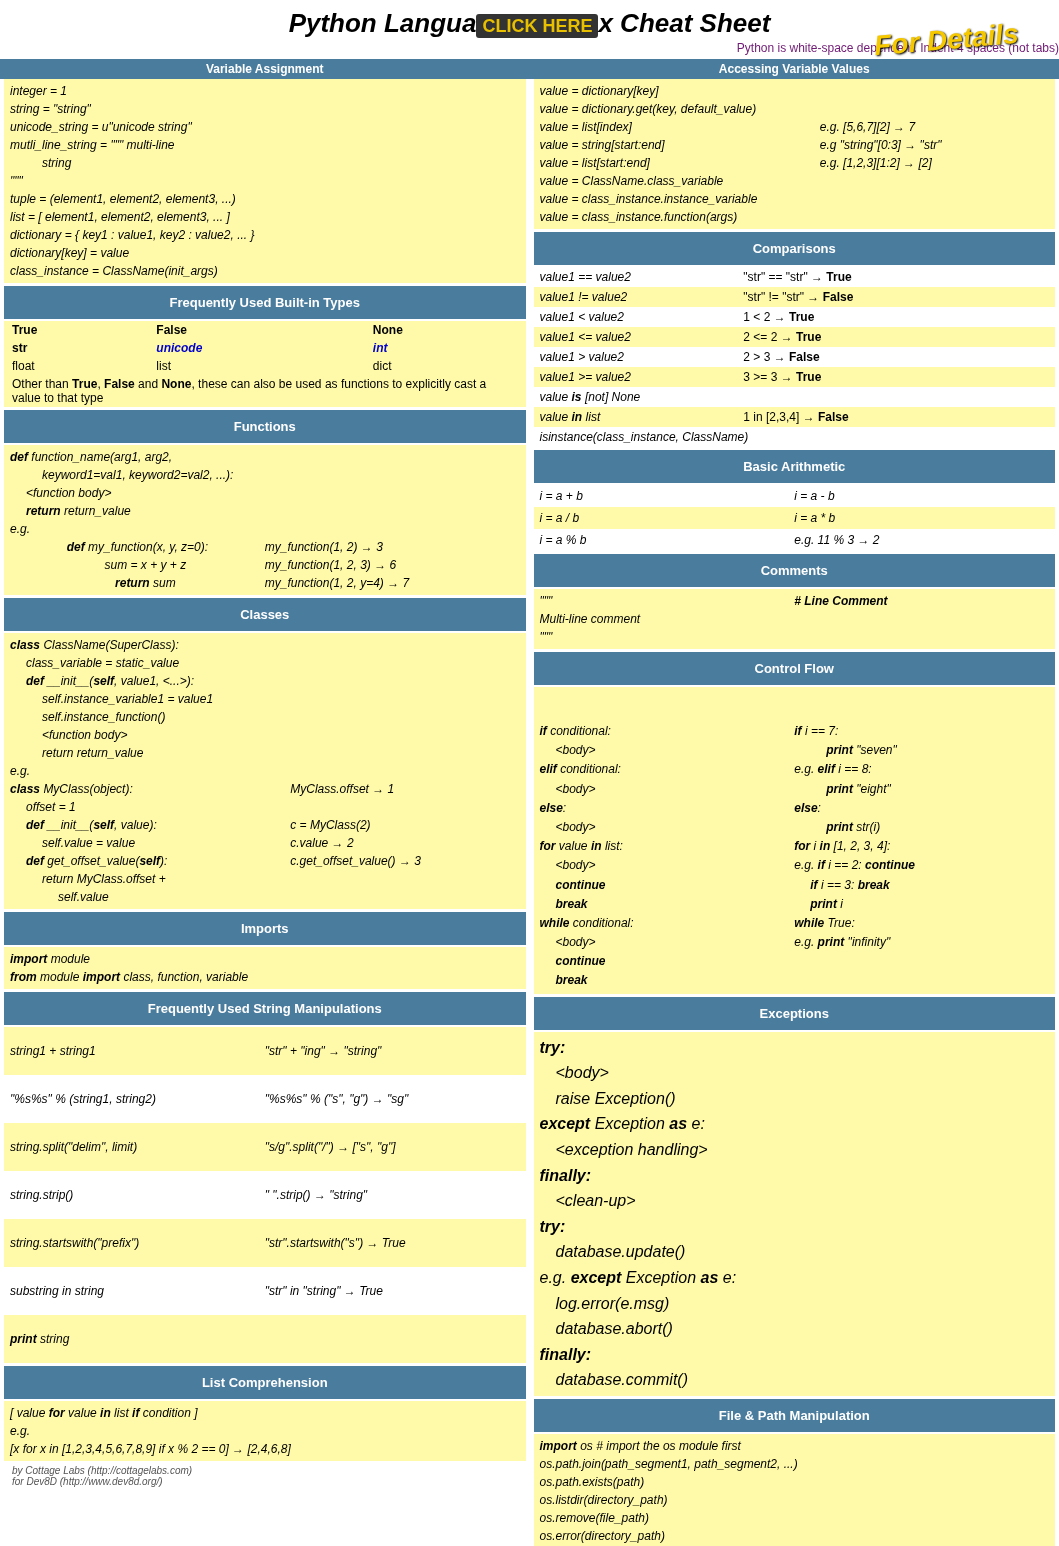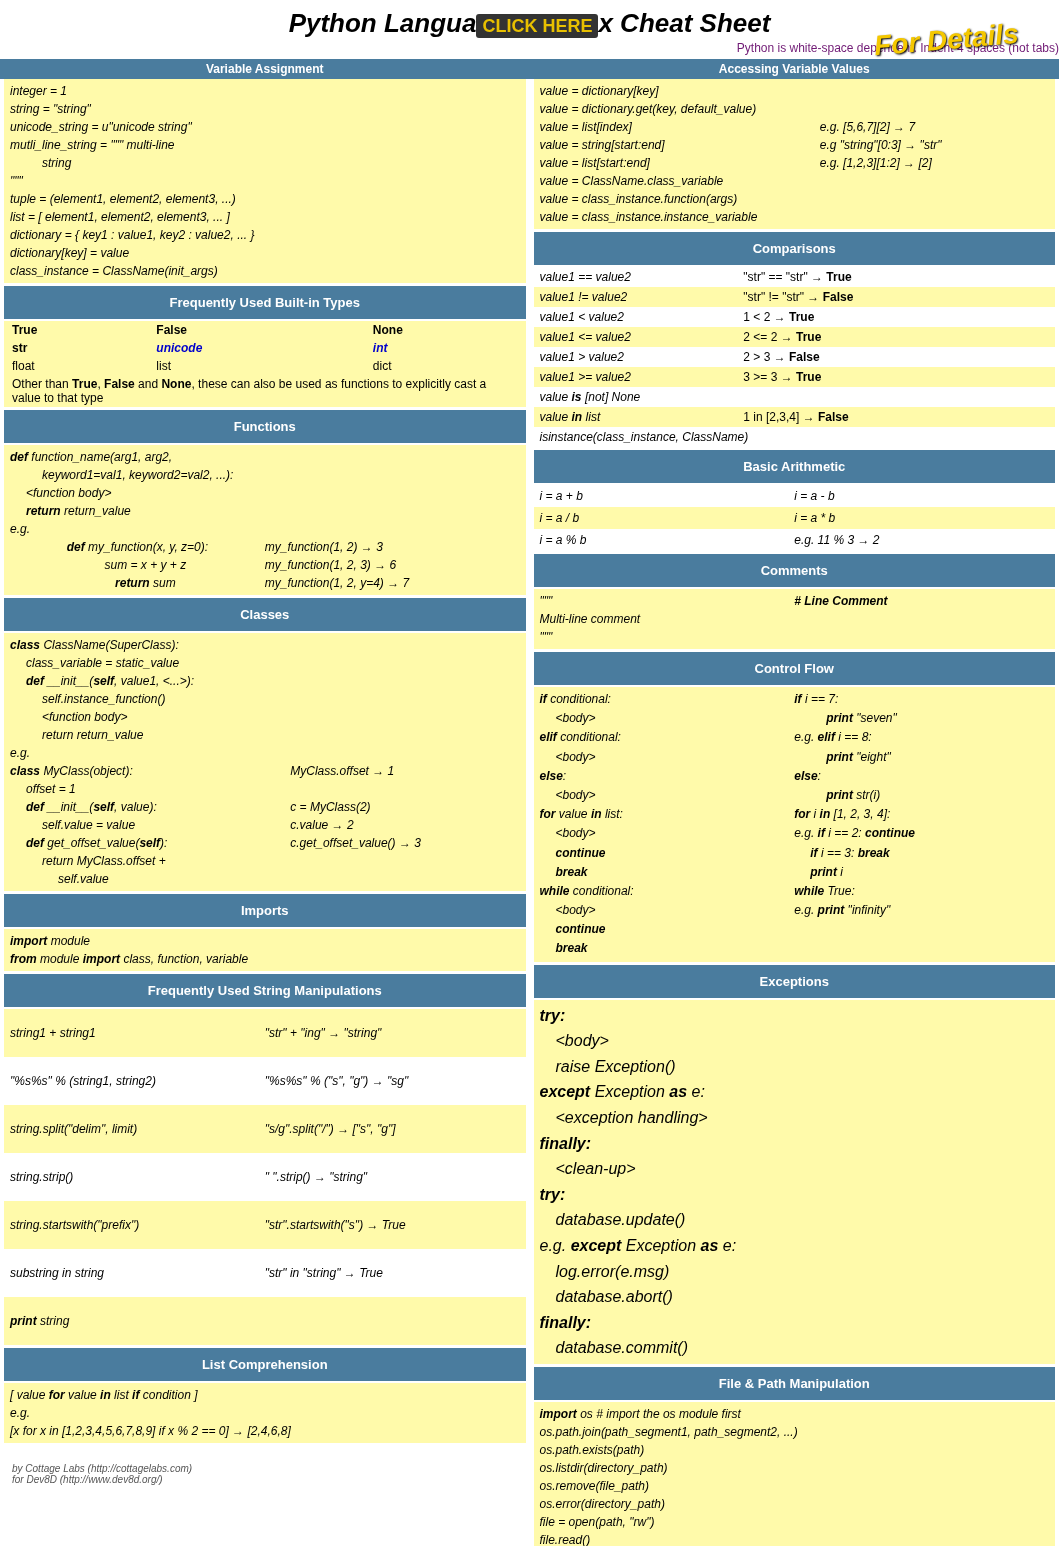--- a/index.html
+++ b/index.html
@@ -127,21 +127,21 @@
       line-height: 1.5;
     }
     .sm-row .sm-left { width: 50%; font-style: italic; }
     .sm-row .sm-right { width: 50%; font-style: italic; }
     .sm-row.yellow { background: #fffaaa; }
     .sm-row.white { background: #fff; }
     
     .footer {
       color: #555;
       font-size: 10px;
-      padding: 20px 8px;
+      padding: 4px 8px;
       font-style: italic;
     }
     
     .indent1 { padding-left: 16px; }
     .indent2 { padding-left: 32px; }
     .indent3 { padding-left: 48px; }
     
     .top-two-col {
       display: flex;
     }
@@ -246,20 +246,21 @@
             <div><em>my_function(1, 2, y=4) → 7</em></div>
           </div>
         </div>
       </div>
 
       <div class="section-header">Classes</div>
       <div class="yellow-block">
         <div><strong>class</strong> <em>ClassName(SuperClass):</em></div>
         <div class="indent1"><em>class_variable = static_value</em></div>
         <div class="indent1"><strong>def</strong> __init__(<strong>self</strong>, value1, &lt;...&gt;):</div>
+        <div class="indent2"><em>self.instance_variable1 = value1</em></div>
         <div class="indent2"><em>self.instance_function()</em></div>
         <div class="indent2"><em>&lt;function body&gt;</em></div>
         <div class="indent2"><em>return return_value</em></div>
         <div>e.g.</div>
         <div style="display:flex;">
           <div style="width:55%;">
             <div><strong>class</strong> <em>MyClass</em>(<em>object</em>):</div>
             <div class="indent1"><em>offset = 1</em></div>
             <div class="indent1"><strong>def</strong> __init__(<strong>self</strong>, value):</div>
             <div class="indent2"><em>self.value = value</em></div>
@@ -346,22 +347,22 @@
         </div>
         <div style="display:flex;">
           <div style="width:55%;"><em>value = string[start:end]</em></div>
           <div style="width:45%;"><em>e.g "string"[0:3] → "str"</em></div>
         </div>
         <div style="display:flex;">
           <div style="width:55%;"><em>value = list[start:end]</em></div>
           <div style="width:45%;"><em>e.g.  [1,2,3][1:2] → [2]</em></div>
         </div>
         <div><em>value = ClassName.class_variable</em></div>
+        <div><em>value = class_instance.instance_variable</em></div>
         <div><em>value = class_instance.function(args)</em></div>
-        <div><em>value = class_instance.instance_variable</em></div>
       </div>
 
       <div class="section-header">Comparisons</div>
       <div>
         <div class="comp-row white">
           <div class="cr-left"><em>value1 == value2</em></div>
           <div class="cr-right">"str" == "str" → <strong>True</strong></div>
         </div>
         <div class="comp-row yellow">
           <div class="cr-left"><em>value1 != value2</em></div>
@@ -421,21 +422,21 @@
             <div>"""</div>
           </div>
           <div style="width:50%;">
             <div><strong># Line Comment</strong></div>
           </div>
         </div>
       </div>
 
       <div class="section-header">Control Flow</div>
       <div class="yellow-block">
-        <div style="display:flex; font-size:12px; line-height:1.6;">
+        <div style="display:flex; font-size:12px; line-height:1.6;margin-top:32px;">
           <div style="width:50%;">
             <div><strong>if</strong> <em>conditional</em>:</div>
             <div class="indent1"><em>&lt;body&gt;</em></div>
             <div><strong>elif</strong> <em>conditional</em>:</div>
             <div class="indent1"><em>&lt;body&gt;</em></div>
             <div><strong>else</strong>:</div>
             <div class="indent1"><em>&lt;body&gt;</em></div>
             <div><strong>for</strong> <em>value</em> <strong>in</strong> <em>list</em>:</div>
             <div class="indent1"><em>&lt;body&gt;</em></div>
             <div class="indent1"><strong>continue</strong></div>

